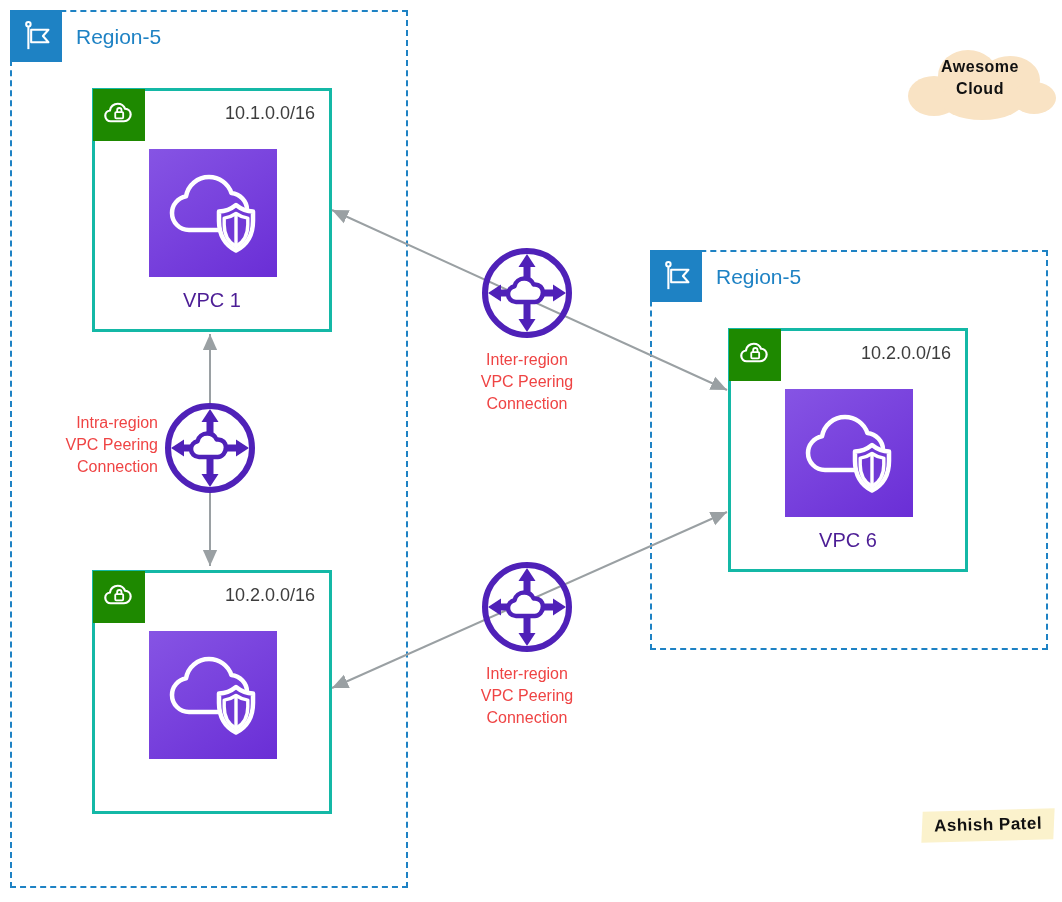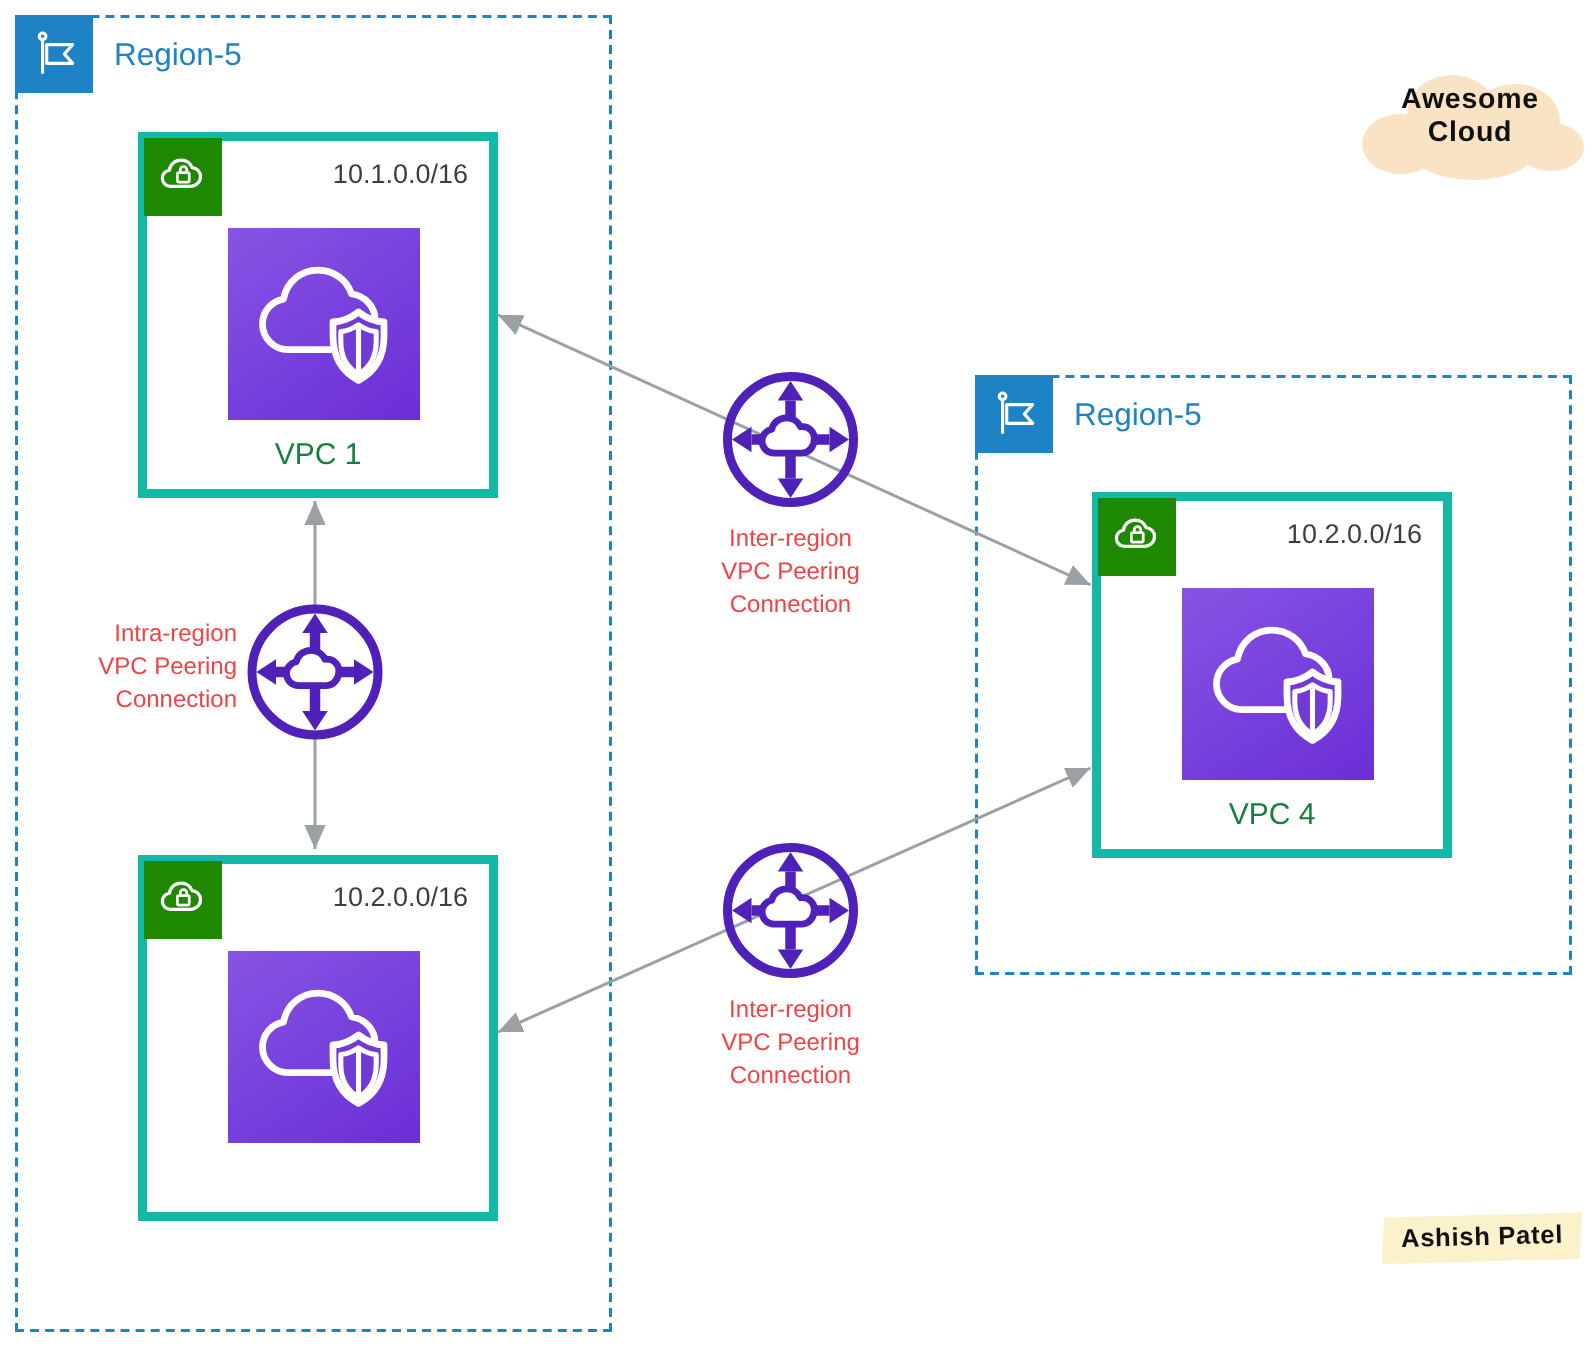--- a/index.html
+++ b/index.html
@@ -20,40 +20,40 @@
     background: #1E82C4; display: flex; align-items: center; justify-content: center;
   }
   .region-label {
     position: absolute; left: 64px; top: 13px;
     font-size: 21px; color: #1E82C4;
   }
 
   
   .vpc-box {
     position: absolute; width: 240px; height: 244px;
-    border: 6px solid #14b8a6; background: #fff; z-index: 2;
+    border: 3px solid #14b8a6; background: #fff; z-index: 2;
   }
   #vpc1 { left: 92px; top: 88px; }
   #vpc2 { left: 92px; top: 570px; }
   #vpc3 { left: 728px; top: 328px; }
   .vpc-corner {
     position: absolute; left: -2px; top: -2px; width: 52px; height: 52px;
     background: #1E8900; display: flex; align-items: center; justify-content: center;
   }
   .vpc-cidr {
     position: absolute; right: 14px; top: 12px;
     font-size: 18px; color: #3D3D3D;
   }
   .vpc-art {
     position: absolute; left: 54px; top: 58px; width: 128px; height: 128px;
     background: linear-gradient(145deg, #8654E4 0%, #6A2ED6 100%);
   }
   .vpc-name {
     position: absolute; left: 0; top: 198px; width: 100%;
-    text-align: center; font-size: 20px; color: #15803d;
+    text-align: center; font-size: 20px; color: #4c1d95;
   }
 
   
   .connectors { position: absolute; left: 0; top: 0; z-index: 4; }
 
   
   .peer-icon { position: absolute; width: 96px; height: 96px; z-index: 5; }
   #peer-intra { left: 162px; top: 400px; }
   #peer-top   { left: 479px; top: 245px; }
   #peer-bot   { left: 479px; top: 559px; }
@@ -65,21 +65,21 @@
   }
   #label-intra { right: 904px; top: 412px; width: 160px; text-align: right; }
   #label-top   { left: 437px; top: 349px; width: 180px; text-align: center; }
   #label-bot   { left: 437px; top: 663px; width: 180px; text-align: center; }
 
   
   #cloud-badge { position: absolute; left: 898px; top: 40px; width: 164px; height: 84px; z-index: 6; }
   #cloud-badge svg { position: absolute; left: 0; top: 0; }
   .cloud-badge-text {
     position: absolute; left: 0; top: 16px; width: 100%;
-    text-align: center; font-weight: 700; font-size: 19px; line-height: 22px;
+    text-align: center; font-weight: 700; font-size: 16px; line-height: 22px;
     color: #111; white-space: pre-line; letter-spacing: 0.5px;
   }
   #author-badge {
     position: absolute; left: 922px; top: 810px; z-index: 6;
     background: #FBF2CC; padding: 5px 12px 6px 12px;
     transform: rotate(-1.5deg) skewX(-4deg);
   }
   .author-badge-text {
     display: block; transform: skewX(4deg);
     font-weight: 700; font-size: 17px; color: #111; letter-spacing: 0.5px;
@@ -172,21 +172,21 @@
     </div>
     <div class="vpc-cidr">10.2.0.0/16</div>
     <div class="vpc-art">
       <svg width="128" height="128" viewBox="0 0 128 128" fill="none" stroke="#fff" stroke-width="4.5" stroke-linecap="round" stroke-linejoin="round">
         <path d="M74 81 H40 c-9.4 0-17-7.6-17-17 0-8.3 6-15.2 14-16.6 C39 36 48.6 28 60 28 c10.4 0 19.3 6.6 22.4 16 8.6 1 15.6 8.3 15.6 16.7 0 4.6-1.8 8.8-4.7 11.9"></path>
         <path d="M87 56 c-5.2 4.2-11.4 6.4-17 6.6 v9.4 c0 13.8 5.6 23.6 17 29.6 c11.4-6 17-15.8 17-29.6 v-9.4 c-5.6-0.2-11.8-2.4-17-6.6 z" fill="#7139D6"></path>
         <path d="M87 64.5 c-3.8 2.6-8 4.2-11.8 4.6 v6.6 c0 10.2 3.8 17.2 11.8 21.8 c8-4.6 11.8-11.6 11.8-21.8 v-6.6 c-3.8-0.4-8-2-11.8-4.6 z" stroke-width="3.4"></path>
         <line x1="87" y1="65" x2="87" y2="97" stroke-width="3.4"></line>
       </svg>
     </div>
-    <div class="vpc-name">VPC 4</div>
+    <div class="vpc-name">VPC 6</div>
   </div>
 
   <div id="peer-intra" class="peer-icon">
     <svg width="96" height="96" viewBox="0 0 96 96">
       <circle cx="48" cy="48" r="42" fill="#fff" stroke="#4F21B8" stroke-width="6"></circle>
       <g stroke="#4F21B8" stroke-width="7">
         <line x1="48" y1="22" x2="48" y2="40"></line>
         <line x1="48" y1="56" x2="48" y2="74"></line>
         <line x1="22" y1="48" x2="40" y2="48"></line>
         <line x1="56" y1="48" x2="74" y2="48"></line>

